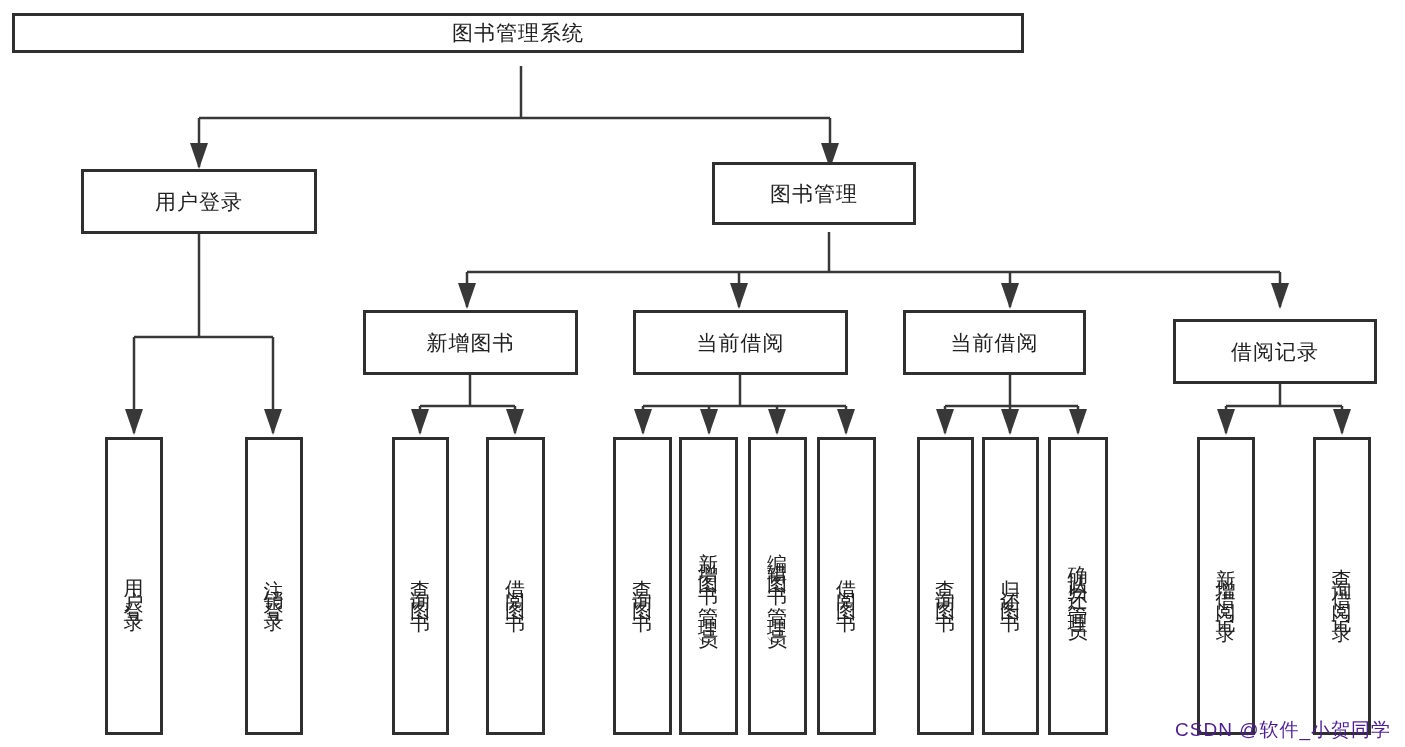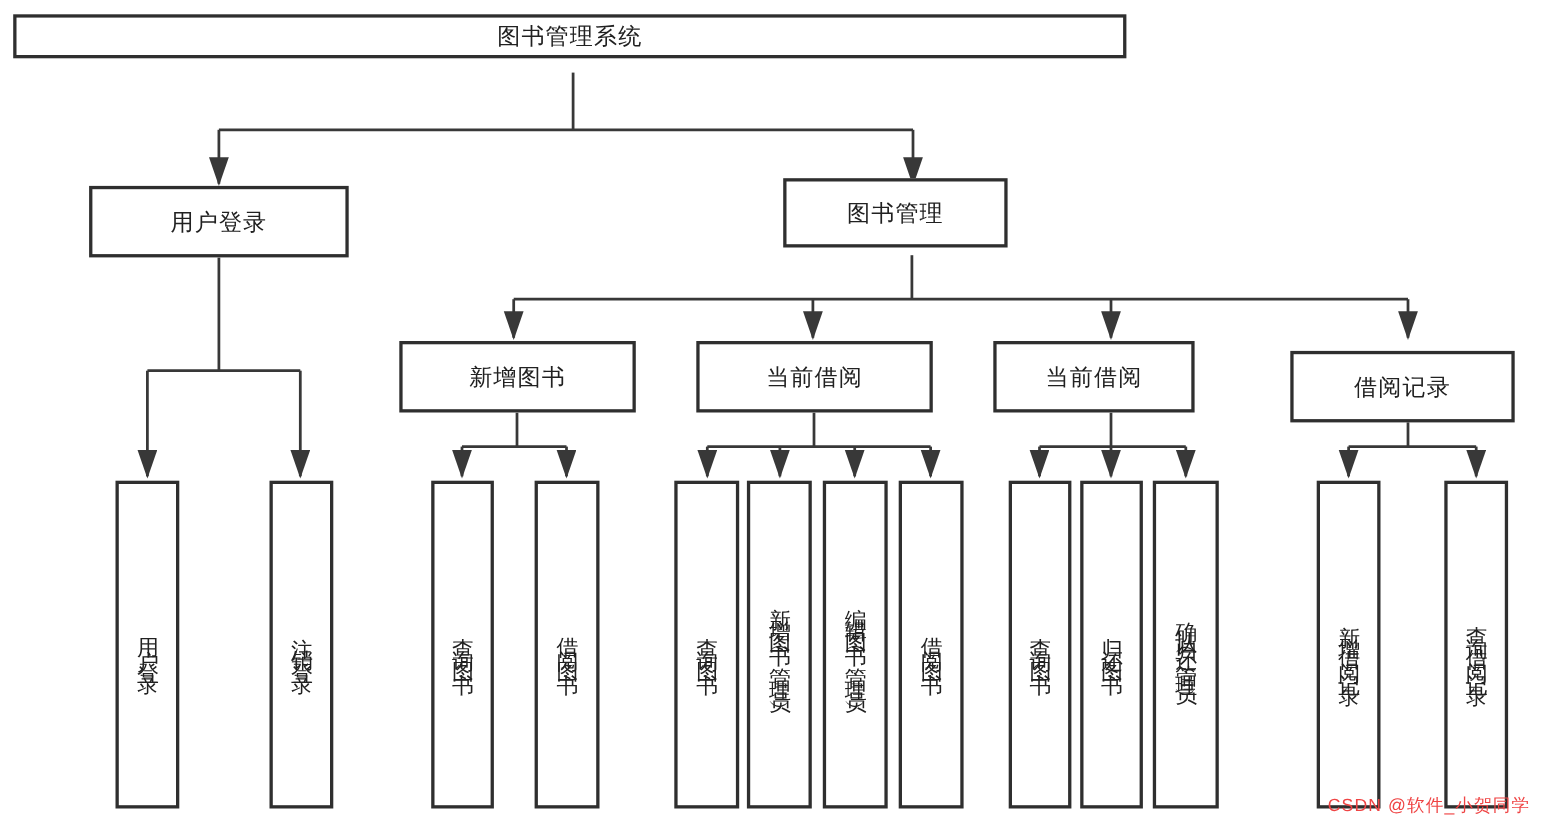--- a/index.html
+++ b/index.html
@@ -47,22 +47,22 @@
     text-orientation: mixed;
     font-size: 20px;
     letter-spacing: 11px;
     line-height: 1;
     white-space: nowrap;
   }
   .watermark {
     position: absolute;
     right: 14px;
     bottom: 4px;
-    font-size: 16px;
-    color: #ef4444;
+    font-size: 19px;
+    color: #4c1d95;
     letter-spacing: 1px;
     white-space: nowrap;
   }
 </style>
 </head>
 <body>
 
 <div class="stage">
 
   <svg class="edges-svg" viewBox="0 0 1405 747" xmlns="http://www.w3.org/2000/svg">

